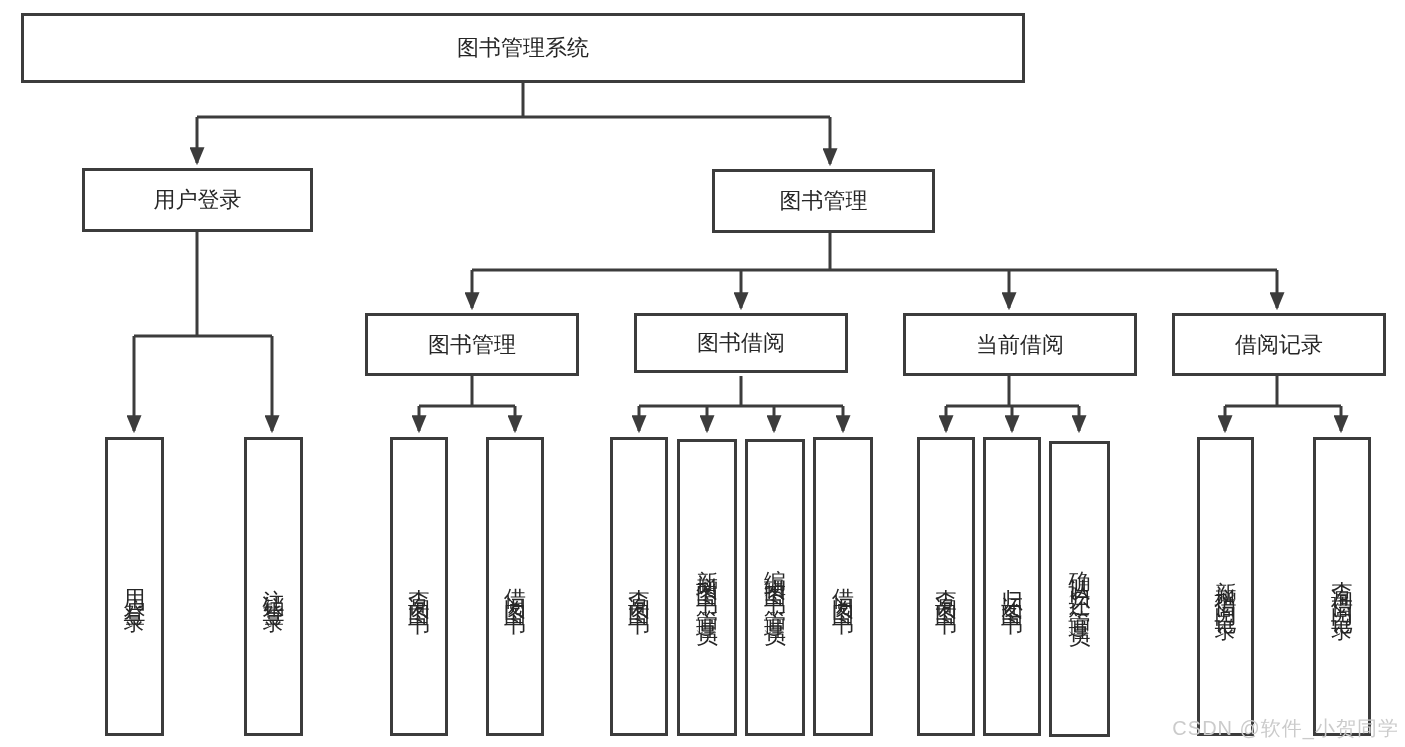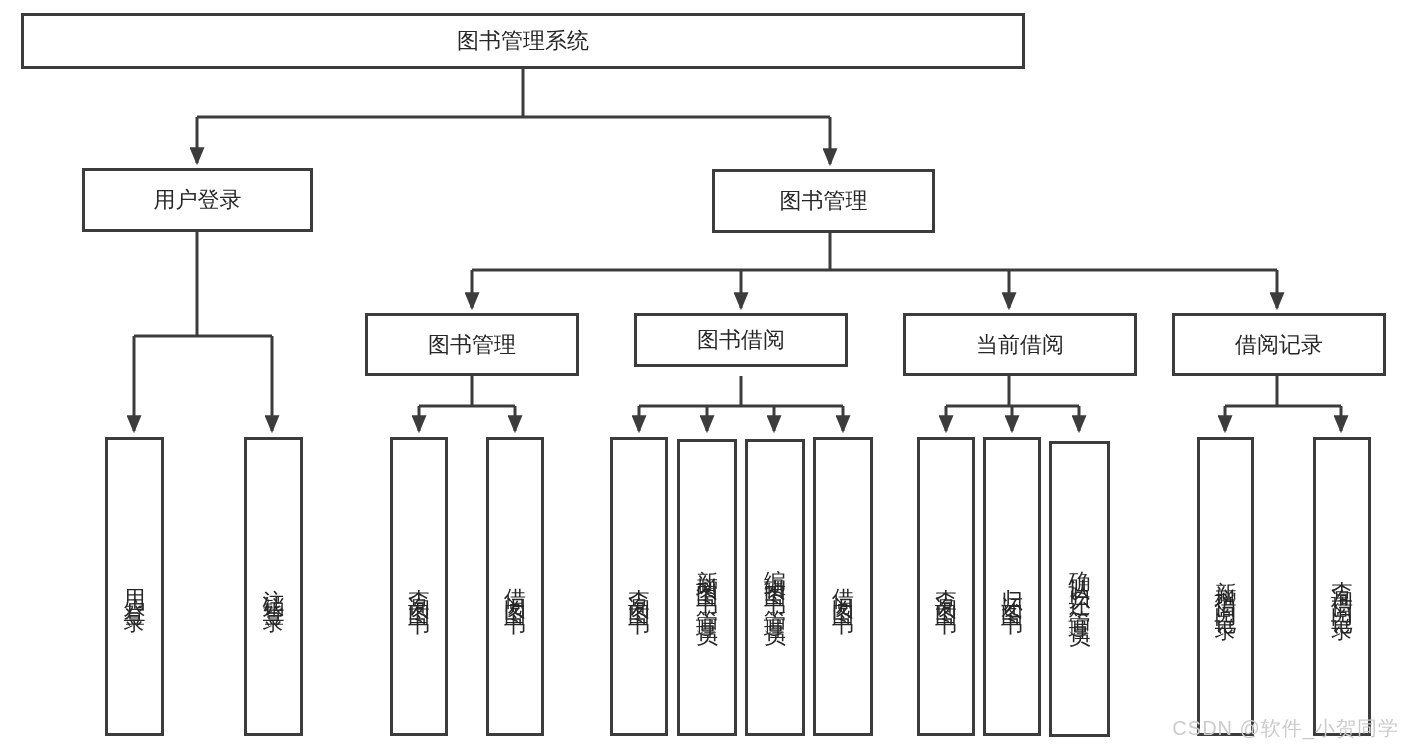--- a/index.html
+++ b/index.html
@@ -86,35 +86,35 @@
     <path class="edge" marker-end="url(#arrow)" d="M707,406 V431"></path>
     <path class="edge" marker-end="url(#arrow)" d="M774,406 V431"></path>
     <path class="edge" marker-end="url(#arrow)" d="M843,406 V431"></path>
     <path class="edge" marker-end="url(#arrow)" d="M946,406 V431"></path>
     <path class="edge" marker-end="url(#arrow)" d="M1012,406 V431"></path>
     <path class="edge" marker-end="url(#arrow)" d="M1079,406 V431"></path>
     <path class="edge" marker-end="url(#arrow)" d="M1225,406 V431"></path>
     <path class="edge" marker-end="url(#arrow)" d="M1341,406 V431"></path>
   </svg>
 
-  <div class="box" style="left:21px;top:13px;width:1004px;height:56px;">
+  <div class="box" style="left:21px;top:13px;width:1004px;height:70px;">
     <span>图书管理系统</span>
   </div>
 
   <div class="box" style="left:82px;top:168px;width:231px;height:64px;">
     <span>用户登录</span>
   </div>
   <div class="box" style="left:712px;top:169px;width:223px;height:64px;">
     <span>图书管理</span>
   </div>
 
   <div class="box" style="left:365px;top:313px;width:214px;height:63px;">
     <span>图书管理</span>
   </div>
-  <div class="box" style="left:634px;top:313px;width:214px;height:54px;text-align:right;">
+  <div class="box" style="left:634px;top:313px;width:214px;height:60px;text-align:right;">
     <span>图书借阅</span>
   </div>
   <div class="box" style="left:903px;top:313px;width:234px;height:63px;">
     <span>当前借阅</span>
   </div>
   <div class="box" style="left:1172px;top:313px;width:214px;height:63px;">
     <span>借阅记录</span>
   </div>
 
   <div class="box vbox" style="left:105px;top:437px;width:59px;height:299px;">

